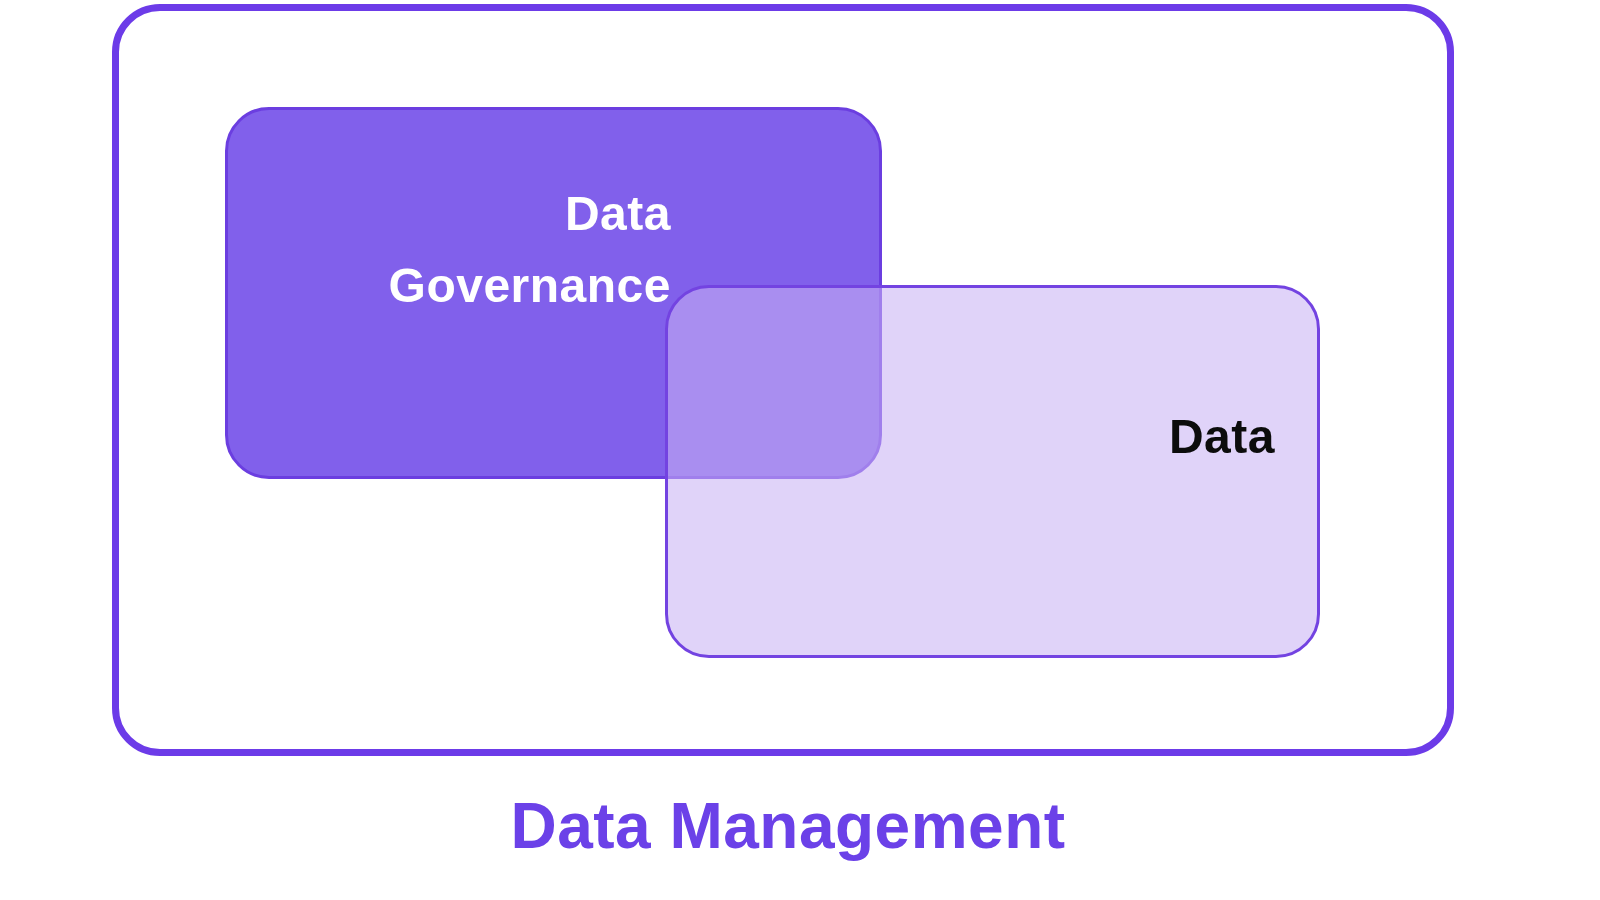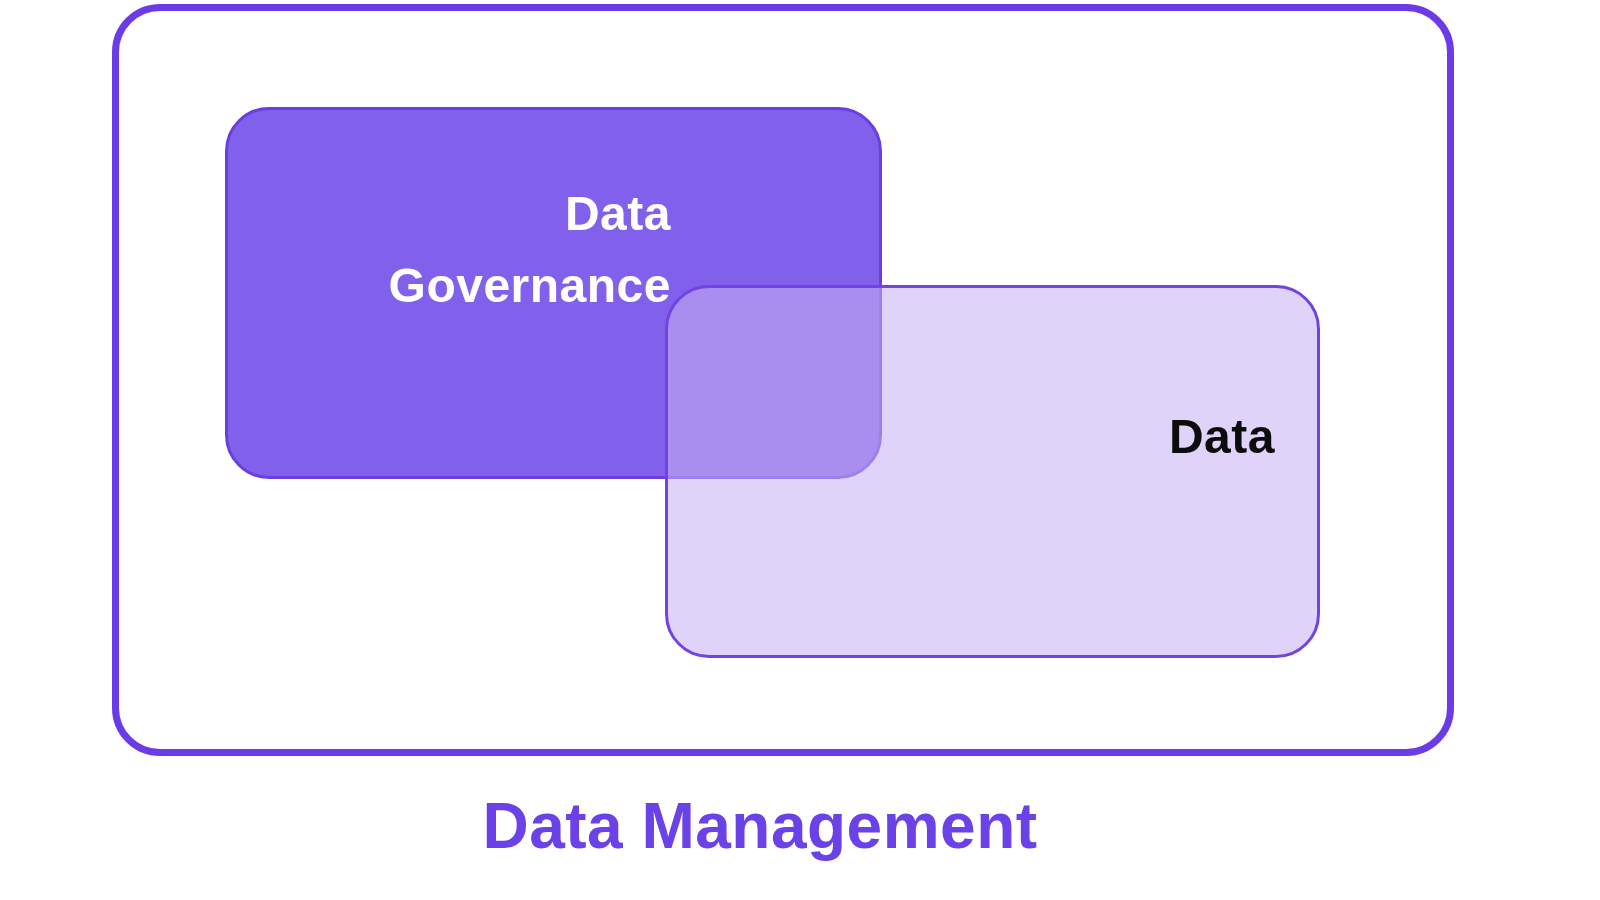--- a/index.html
+++ b/index.html
@@ -74,20 +74,21 @@
     position: absolute;
     left: 0;
     top: 788px;
     width: 1520px;
     text-align: center;
     font-size: 64px;
     line-height: 76px;
     font-weight: 600;
     letter-spacing: 0.5px;
     color: #6B41E8;
+    padding-left: 28px;
   }
 </style>
 </head>
 <body>
 
 <div class="canvas">
 
   <div class="outer-box"></div>
 
   <div class="enablement-box"></div>

